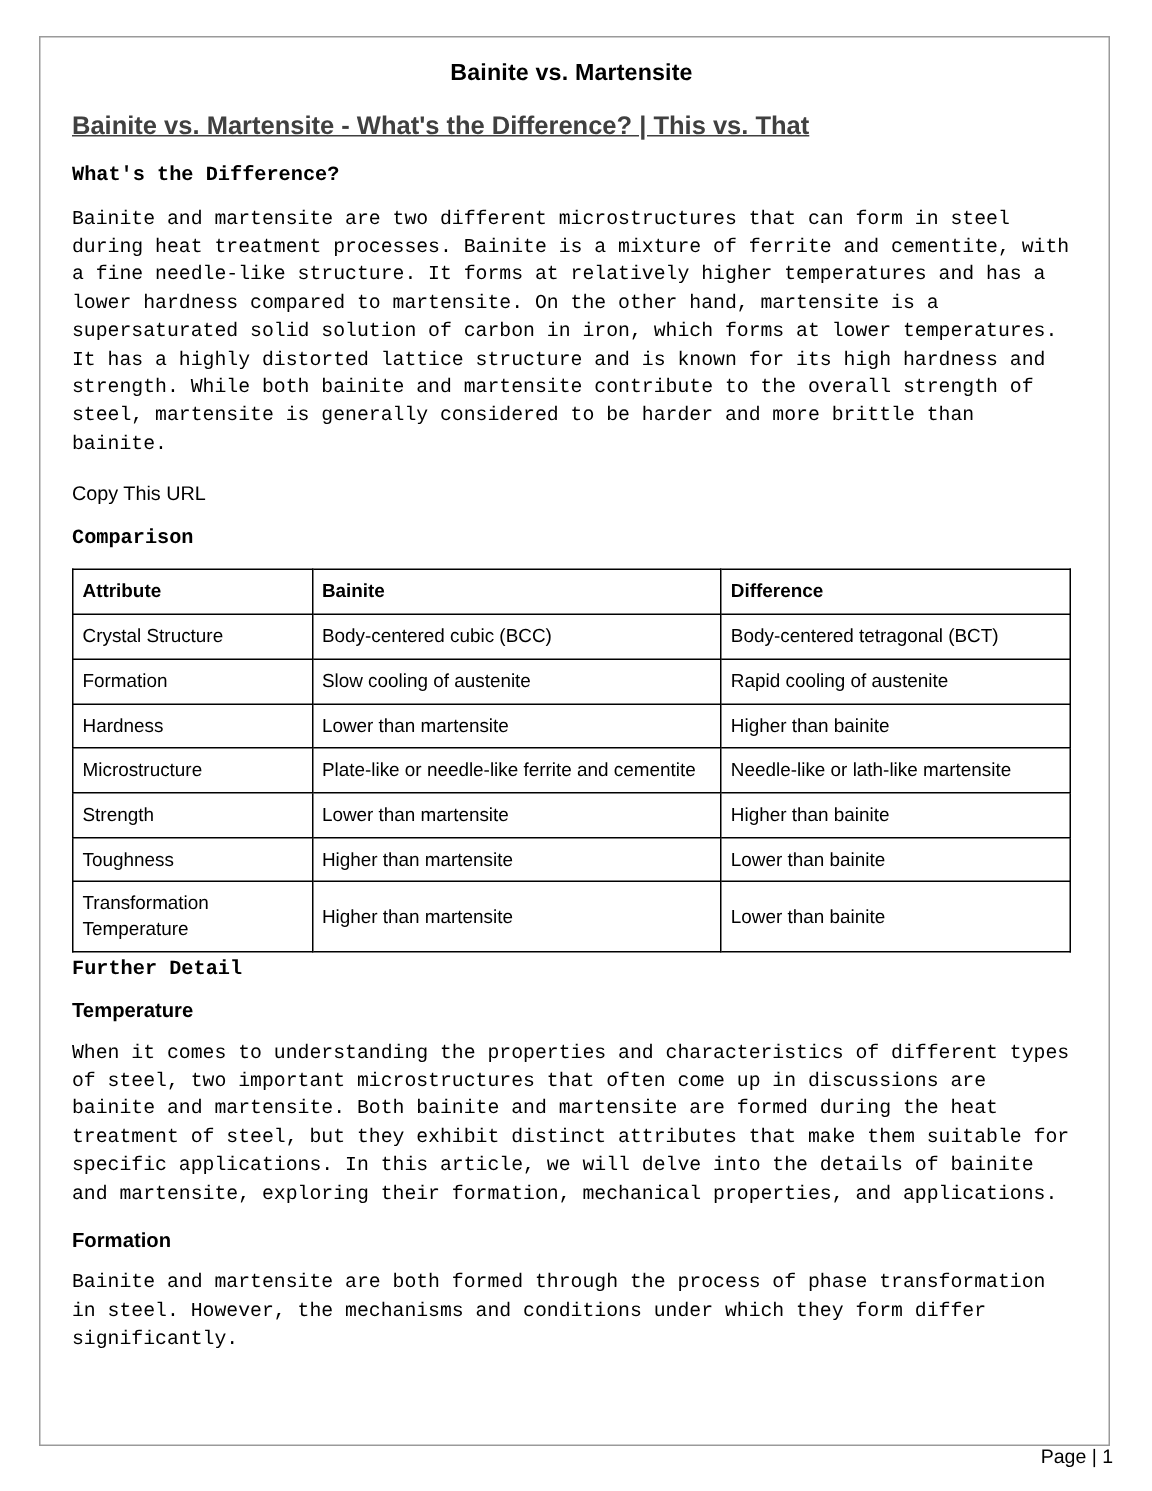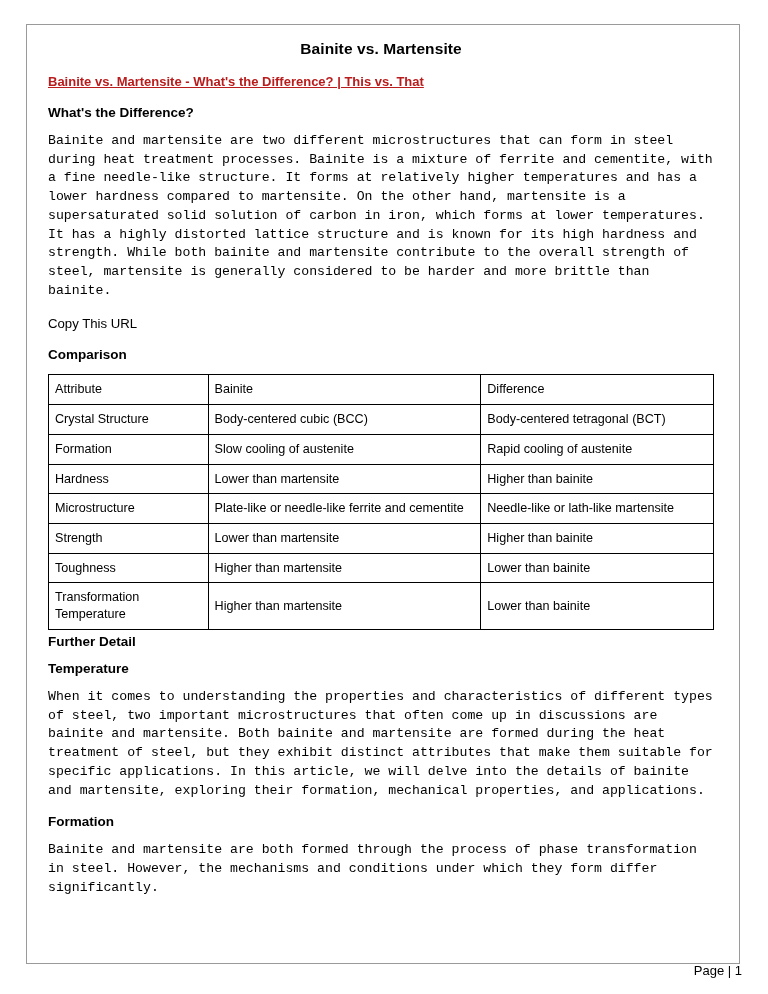--- a/index.html
+++ b/index.html
@@ -36,30 +36,31 @@
   }
   h1.doc-title {
     font-size: 15.5px;
     font-weight: bold;
     text-align: center;
     margin: 8px 0 16px 0;
     letter-spacing: 0.1px;
   }
   a.source-link {
     display: block;
-    font-size: 13px;
+    font-size: 17px;
     font-weight: bold;
-    color: #b91c1c;
+    color: #404040;
     text-decoration: underline;
     margin: 0 0 16px 0;
   }
   h2.section {
     font-size: 13.5px;
     font-weight: bold;
     margin: 4px 0 12px 0;
+    font-family: Liberation Mono, monospace;
   }
   p.body-text {
     font-size: 13.2px;
     line-height: 1.42;
     margin: 0 0 14px 0;
     text-align: left;
     font-family: Liberation Mono, monospace;
   }
   p.plain {
     font-size: 13.2px;
@@ -73,21 +74,21 @@
     table-layout: fixed;
   }
   table.compare td {
     border: 1px solid #000000;
     padding: 6px 6px 6px 6px;
     font-size: 12.6px;
     line-height: 1.33;
     vertical-align: middle;
   }
   table.compare tr.header-row td {
-    font-weight: normal;
+    font-weight: bold;
     vertical-align: top;
   }
   table.compare col.c1 { width: 24%; }
   table.compare col.c2 { width: 41%; }
   table.compare col.c3 { width: 35%; }
   .after-table {
     margin-top: 2px;
   }
   h3.sub {
     font-size: 13.5px;

